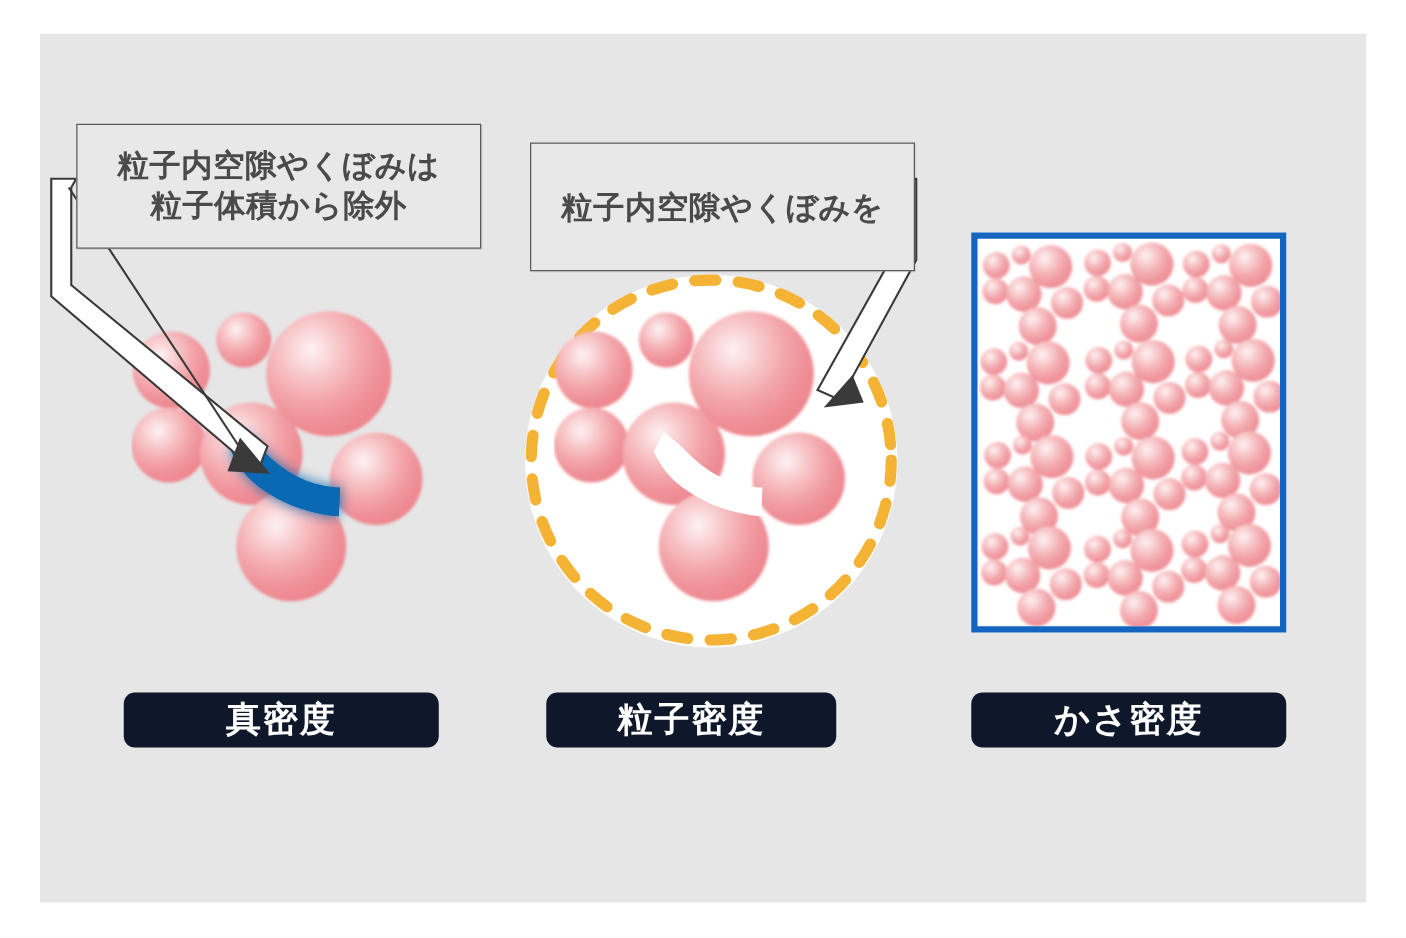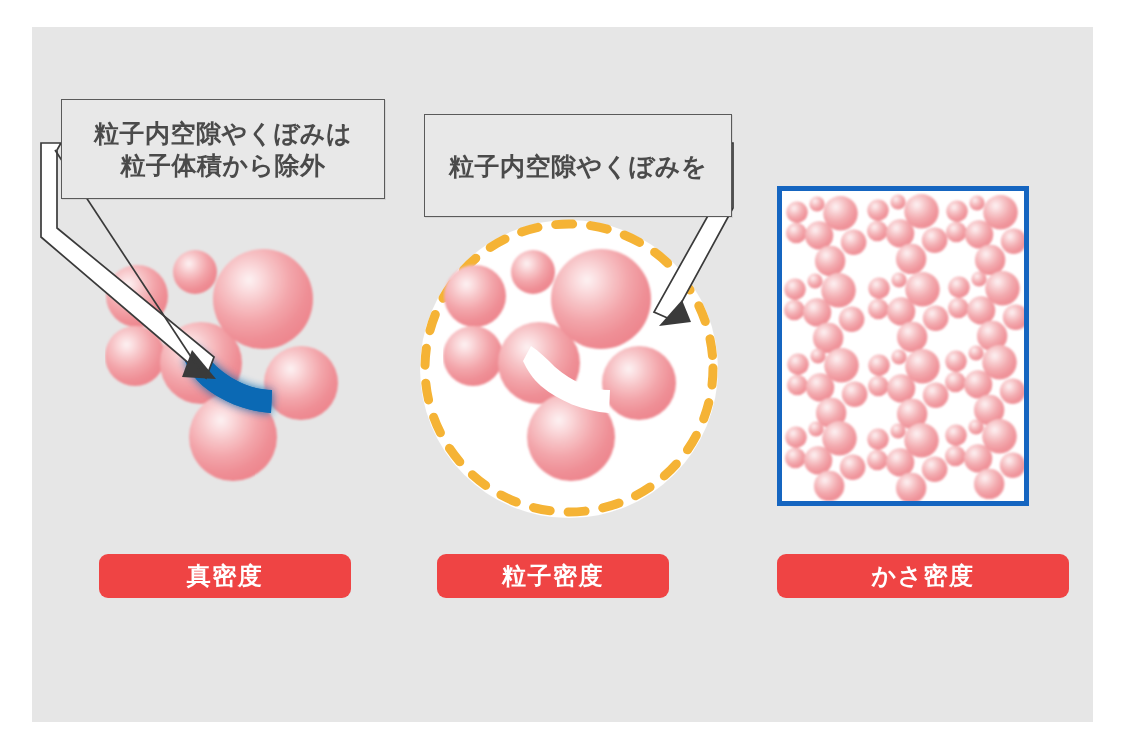--- a/index.html
+++ b/index.html
@@ -63,28 +63,28 @@
     width:252px;height:320px;
     background:#ffffff;
     border:5px solid #1565c0;
     box-sizing:border-box;
     overflow:hidden;
   }
 
   
   .pill{
     position:absolute;height:44px;
-    background:#ef4444;border-radius:9px;
+    background:#0f172a;border-radius:9px;
     display:flex;align-items:center;justify-content:center;
-    color:#ffffff;font-weight:bold;font-size:24px;
+    color:#ffffff;font-weight:bold;font-size:28px;
     letter-spacing:1.5px;
   }
   #pill-1{left:99px;top:554px;width:252px;}
   #pill-2{left:437px;top:554px;width:232px;}
-  #pill-3{left:777px;top:554px;width:292px;}
+  #pill-3{left:777px;top:554px;width:252px;}
 </style>
 </head>
 <body>
 
 <div class="stage">
 
   <div class="panel"></div>
 
   <div class="cluster" id="cluster-1">
     <svg width="252" height="252" viewBox="0 0 252 252">

